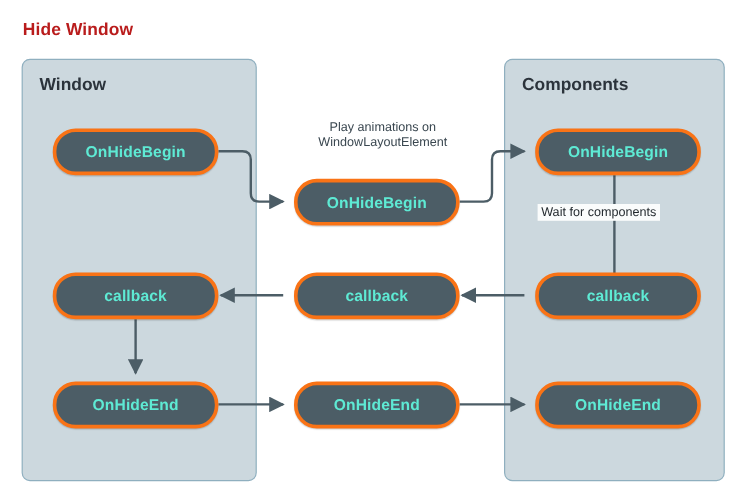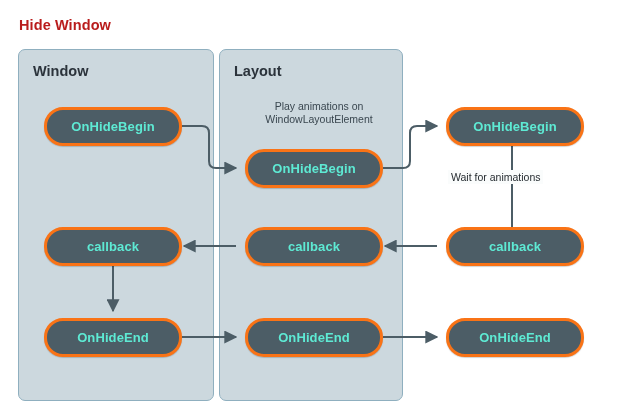--- a/index.html
+++ b/index.html
@@ -98,24 +98,24 @@
 <body>
 
 <div id="diagram-root">
 
   <div class="page-title">Hide Window</div>
 
   <div class="lane" style="left:18px; top:49px; width:196px; height:352px;">
     <div class="lane-title">Window</div>
   </div>
 
-  <div class="lane" style="left:219px; top:49px; width:184px; height:352px;">
-    <div class="lane-title">Layout</div>
+
+  <div class="lane" style="left:420px; top:49px; width:184px; height:352px;">
+    <div class="lane-title">Components</div>
   </div>
-
 
   <svg class="edges" viewBox="0 0 621 420">
     <defs>
       <marker id="arrow" viewBox="0 0 10 10" refX="9" refY="5" markerWidth="6.5" markerHeight="6.5" orient="auto-start-reverse">
         <path d="M 0 0 L 10 5 L 0 10 z" fill="#4c5d66"></path>
       </marker>
     </defs>
 
     <path class="edge-path" d="M 182 126 L 202 126 Q 209 126 209 133 L 209 161 Q 209 168 216 168 L 236 168" marker-end="url(#arrow)"></path>
 
@@ -160,15 +160,15 @@
   <div class="node" style="left:446px; top:107px; width:138px; height:39px;">
     <span>OnHideBegin</span>
   </div>
   <div class="node" style="left:446px; top:227px; width:138px; height:39px;">
     <span>callback</span>
   </div>
   <div class="node" style="left:446px; top:318px; width:138px; height:39px;">
     <span>OnHideEnd</span>
   </div>
 
-  <div class="edge-label" style="left:448px; top:170px;">Wait for animations</div>
+  <div class="edge-label" style="left:448px; top:170px;">Wait for components</div>
 
 </div>
 
 </body></html>

